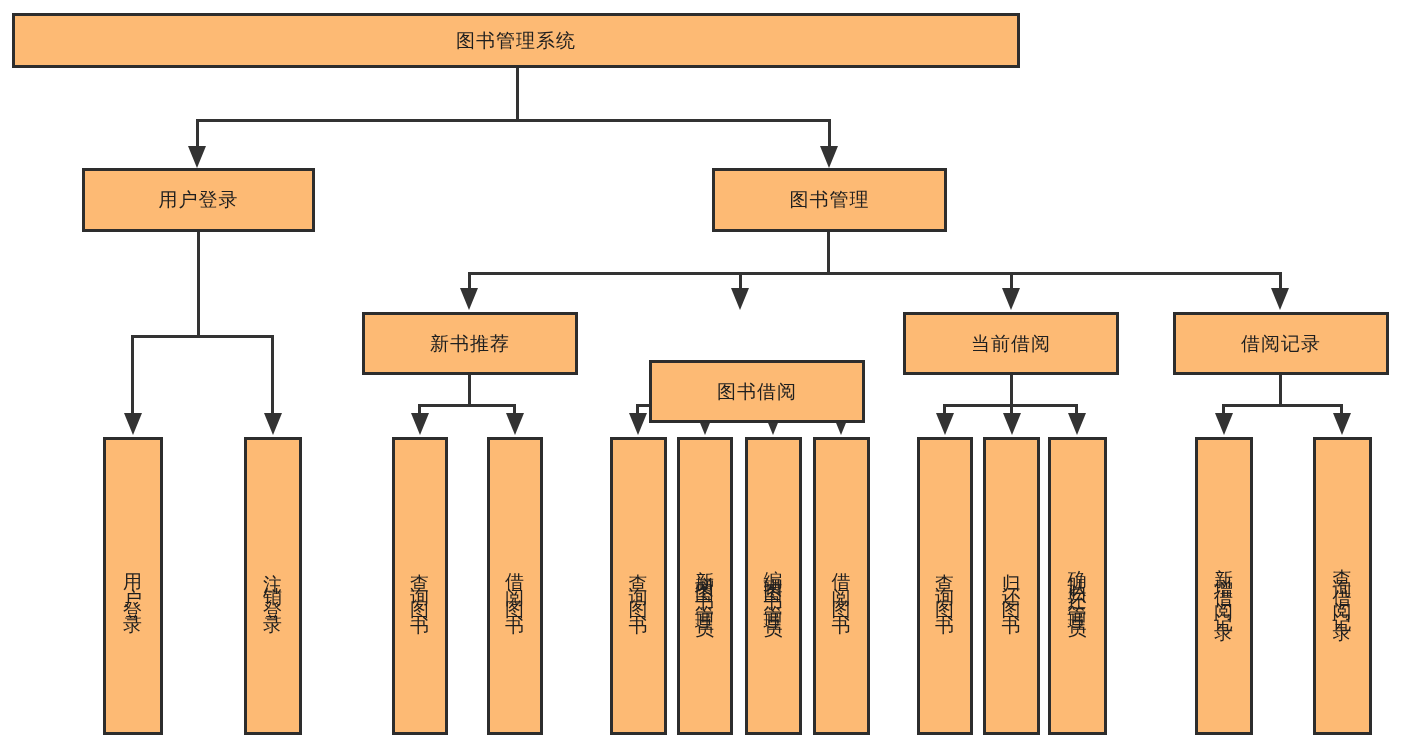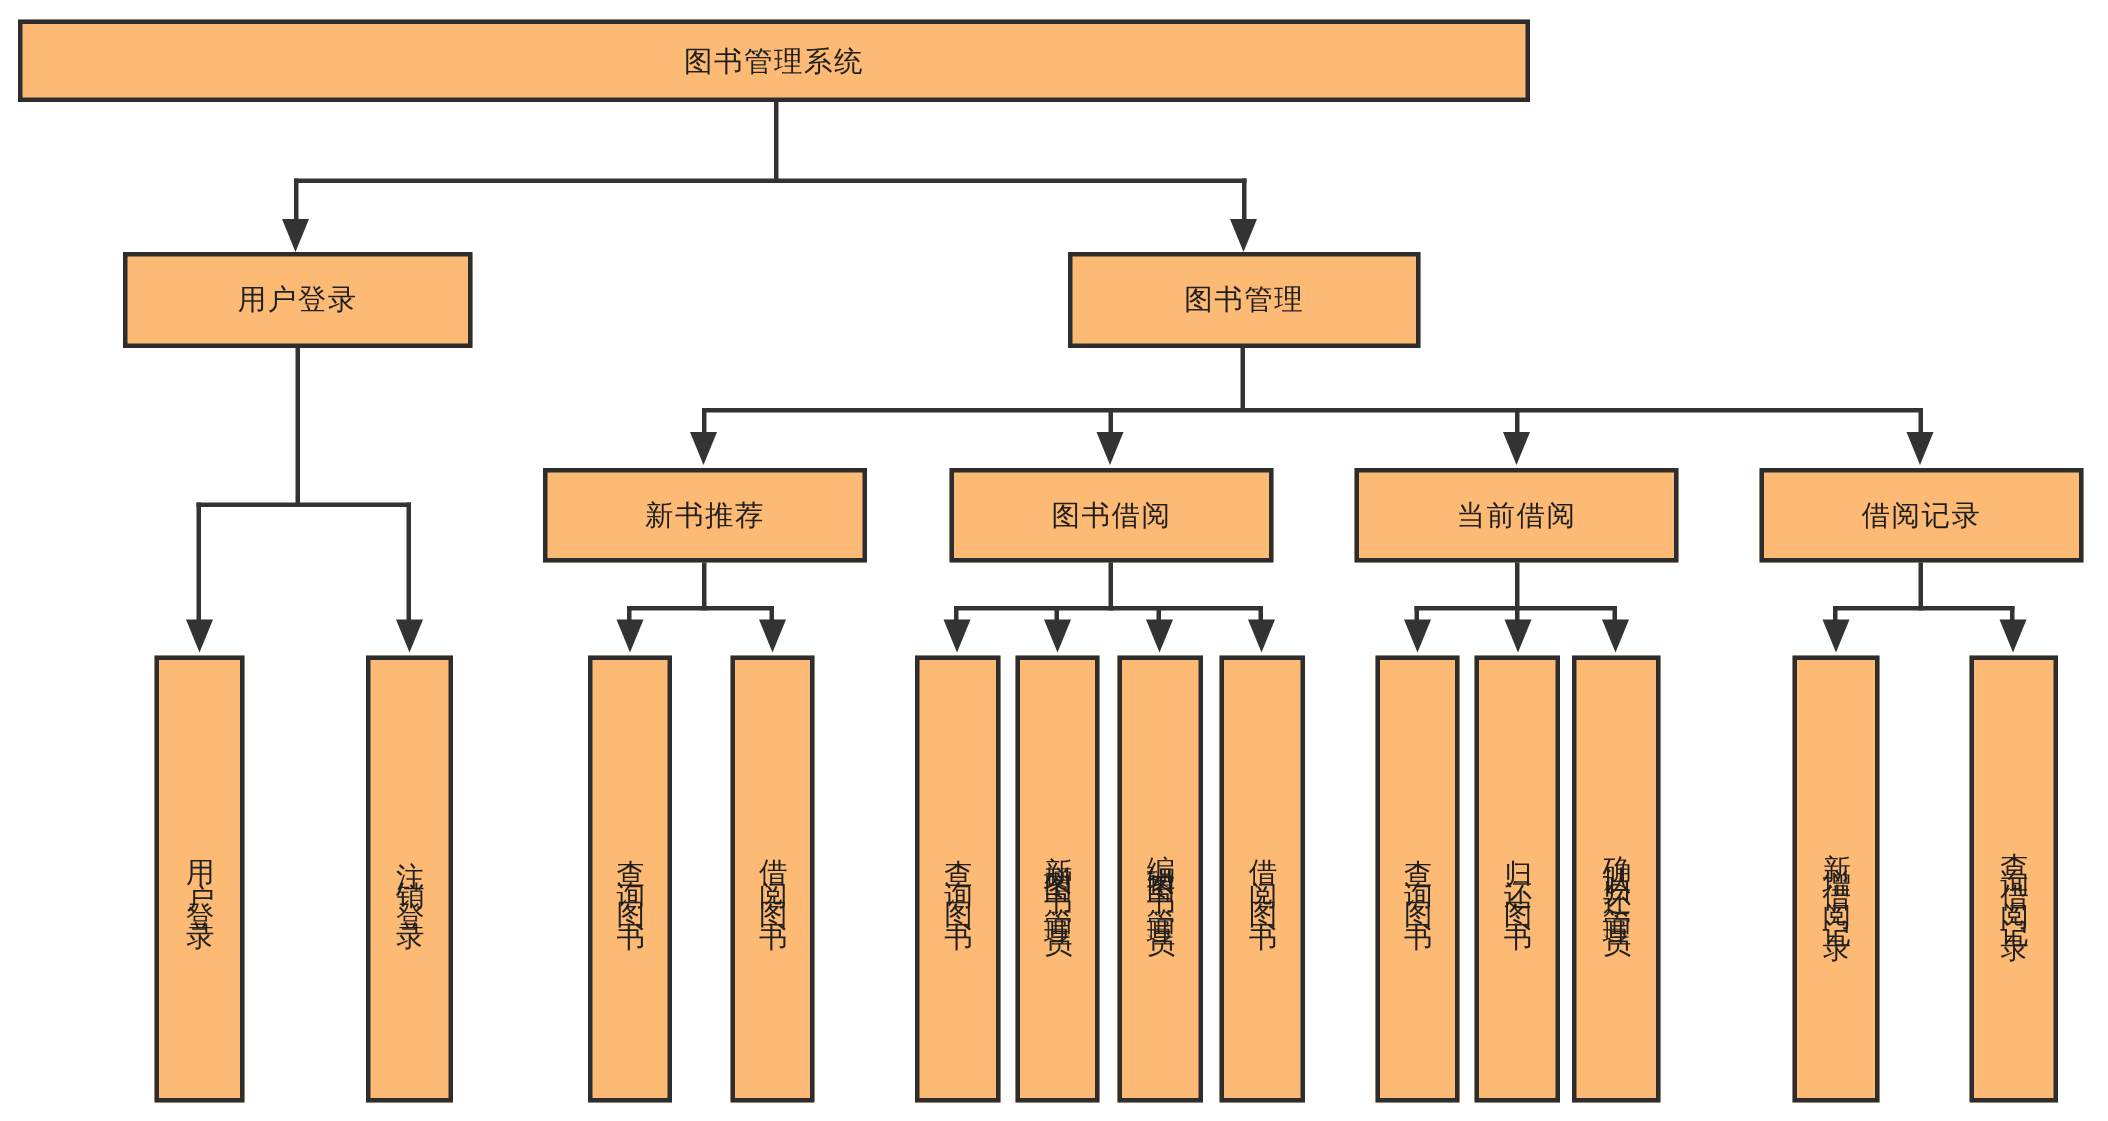--- a/index.html
+++ b/index.html
@@ -39,21 +39,21 @@
   .sp-sm .lbl { letter-spacing: 7px;  }
 
   
   .n-root  { left: 12px;   top: 13px;  width: 1008px; height: 55px; }
   
   .n-login { left: 82px;   top: 168px; width: 233px;  height: 64px; }
   .n-mgmt  { left: 712px;  top: 168px; width: 235px;  height: 64px; }
   
   .n-l3    { top: 312px; width: 216px; height: 63px; }
   .n-new   { left: 362px; }
-  .n-borrow{ left: 633px; }
+  .n-borrow{ left: 649px; margin-top: 48px; }
   .n-cur   { left: 903px; align-items: center; }
   .n-rec   { left: 1173px; }
   
   .leaf { top: 437px; height: 298px; }
   .lf1  { left: 103px;  width: 60px; }
   .lf2  { left: 244px;  width: 58px; }
   .lf3  { left: 392px;  width: 56px; }
   .lf4  { left: 487px;  width: 56px; }
   .lf5  { left: 610px;  width: 57px; }
   .lf6  { left: 677px;  width: 56px; }

